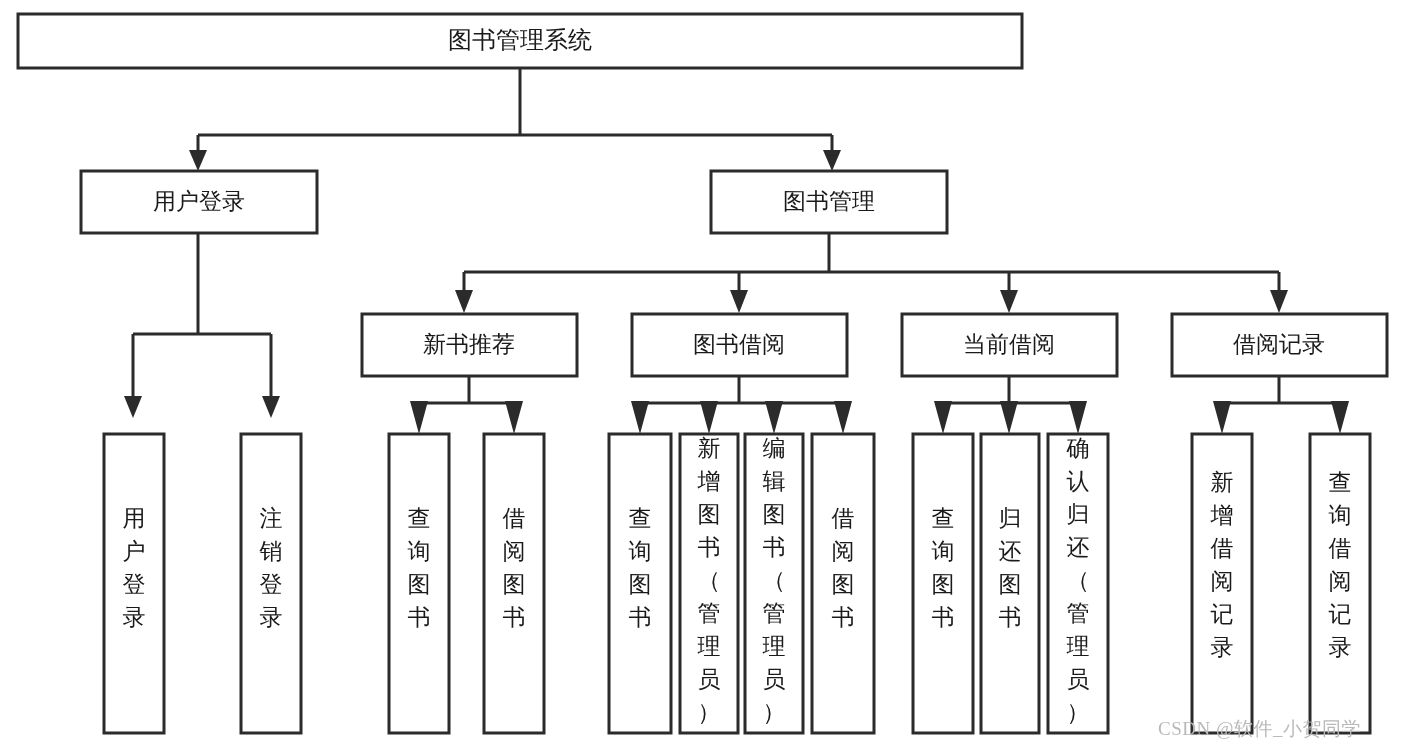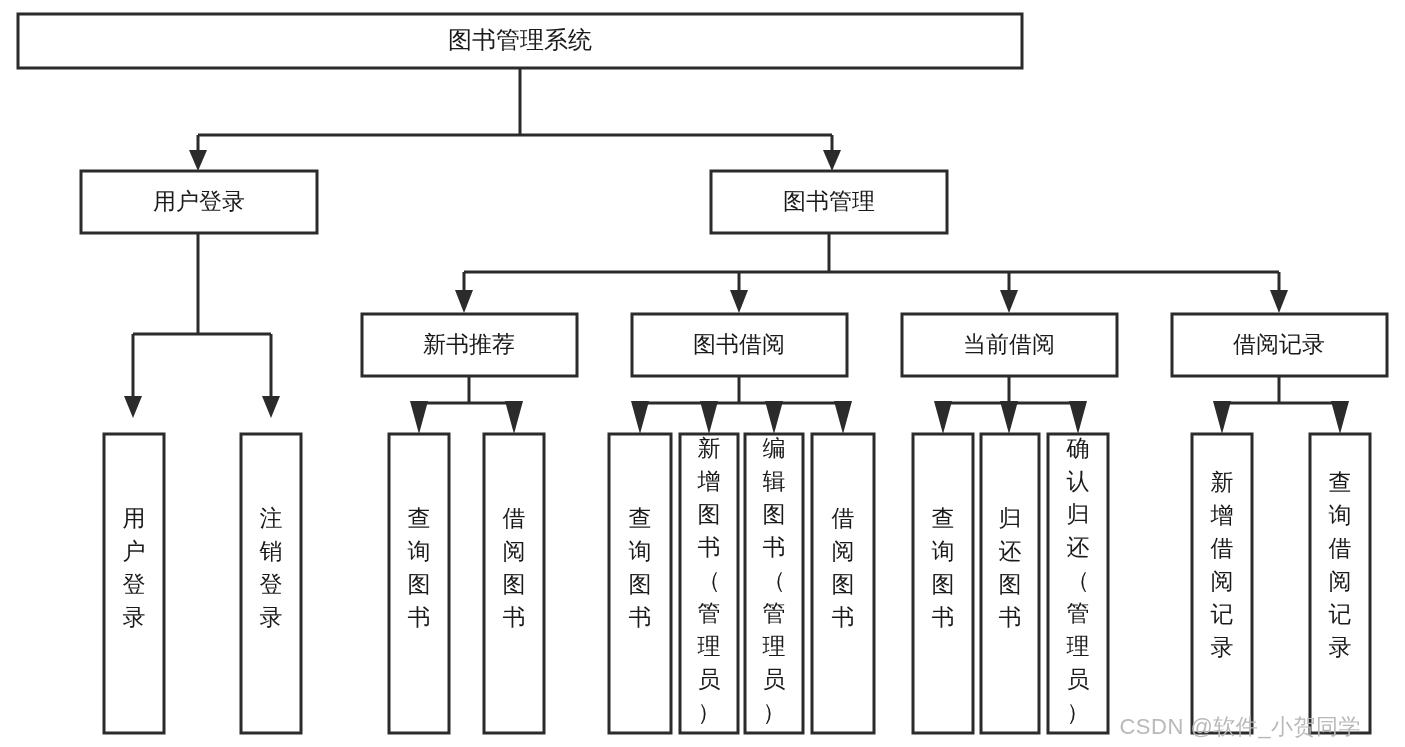--- a/index.html
+++ b/index.html
@@ -10,21 +10,21 @@
   .nodebox{fill:#ffffff;stroke:#2b2b2b;stroke-width:3;}
   .conn{stroke:#2b2b2b;stroke-width:3;fill:none;stroke-linecap:butt;}
   .arrowhead{fill:#2b2b2b;stroke:none;}
   .boxlabel{fill:#1a1a1a;font-family:"Liberation Sans","DejaVu Sans",sans-serif;
             font-size:23px;text-anchor:middle;dominant-baseline:middle;}
   .boxlabel.root{font-size:24px;}
   .vlabel{fill:#1a1a1a;font-family:"Liberation Sans","DejaVu Sans",sans-serif;
           font-size:23px;}
   .vchar{text-anchor:middle;}
   .watermark{position:absolute;right:10px;bottom:5px;color:#b9b9b9;
-             font-size:22px;font-family:Liberation Sans, sans-serif;
+             font-size:19px;font-family:Liberation Serif, serif;
              white-space:nowrap;letter-spacing:.5px;margin-top:48px;}
 </style>
 </head>
 <body>
 
 <div id="diagram-root">
 
   <svg class="canvas" viewBox="0 0 1405 747" xmlns="http://www.w3.org/2000/svg">
 
     <g>

